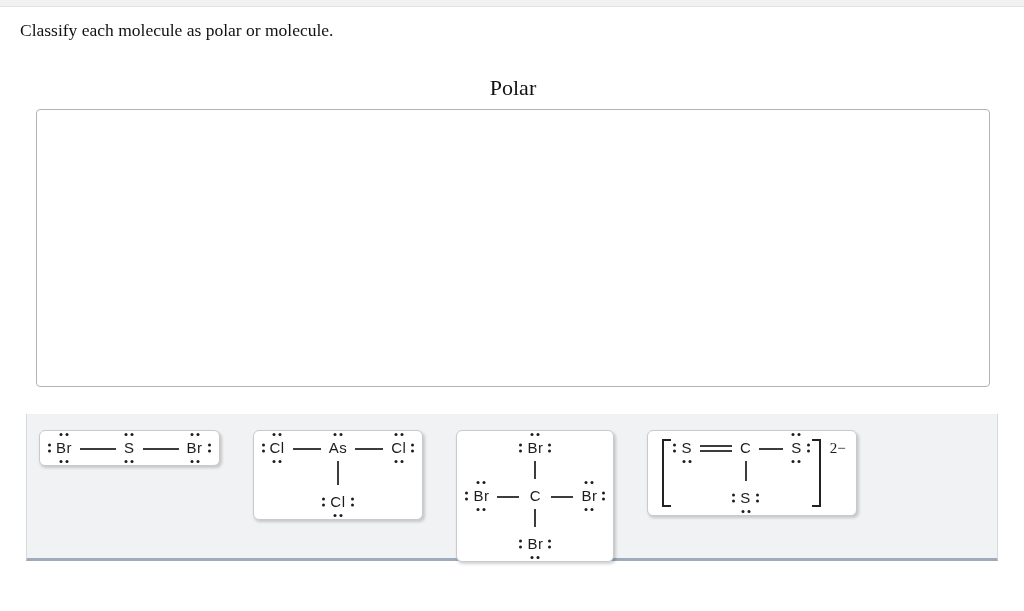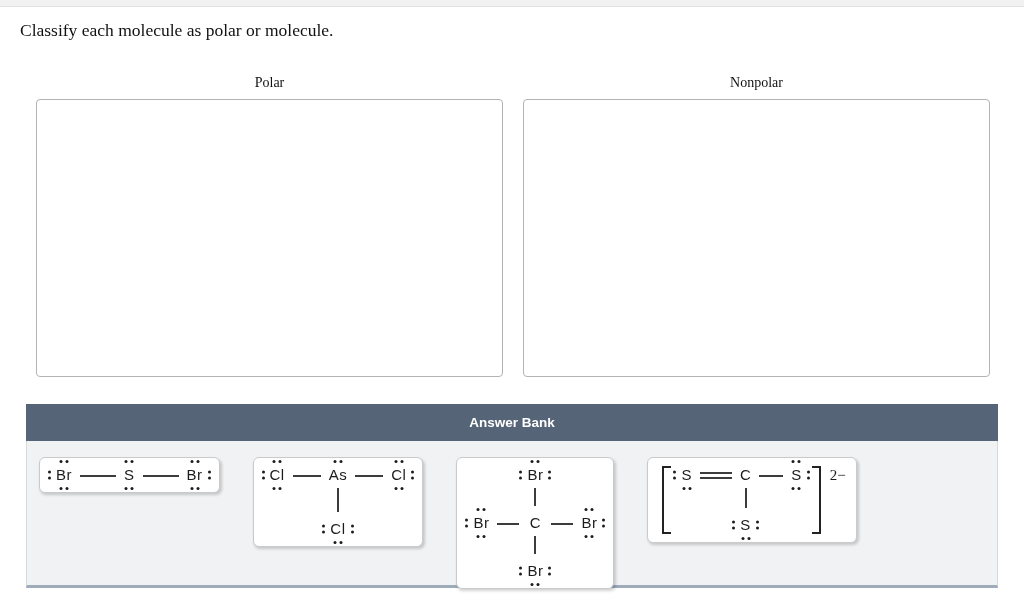--- a/index.html
+++ b/index.html
@@ -5,21 +5,21 @@
   * { box-sizing: border-box; margin: 0; padding: 0; }
   html, body { width: 1024px; height: 611px; background: #fff; overflow: hidden;
                font-family: "Liberation Serif", serif; }
 
   .top-strip { height: 7px; background: #f1f1f1; border-bottom: 1px solid #e2e2e2; }
 
   .question { margin: 13px 20px 0 20px; font-size: 17.5px; color: #111; }
 
   .bins { display: flex; gap: 20px; margin: 34px 34px 0 36px; }
   .bin-col { flex: 1; }
-  .bin-label { text-align: center; font-size: 14px; color: #111; margin-bottom: 8px; }
+  .bin-label { text-align: center; font-size: 22px; color: #111; margin-bottom: 8px; }
   .bin-box { height: 278px; background: #fff; border: 1.5px solid #b3b3b3; border-radius: 4px; }
 
   .bank { margin: 27px 26px 0 26px; }
   .bank-header { height: 37px; line-height: 37px; text-align: center; color: #fff;
                  background: #566478; font-family: "Liberation Sans", sans-serif;
                  font-size: 13.5px; font-weight: 600; }
   .bank-body { height: 147px; background: #f1f2f3;
                border-left: 1px solid #d7dadd; border-right: 1px solid #d7dadd;
                border-bottom: 3px solid #9dabbb;
                padding: 16px 20px 0 12px; display: flex; gap: 33px; align-items: flex-start; }
@@ -64,28 +64,23 @@
 
 <div class="top-strip"></div>
 
 <div class="question">Classify each molecule as polar or molecule.</div>
 
 <div class="bins">
     <div class="bin-col">
       <div class="bin-label">Polar</div>
       <div class="bin-box"></div>
     </div>
-    <div class="bin-col">
-      <div class="bin-label">Nonpolar</div>
-      <div class="bin-box"></div>
-    </div>
   </div>
 
 <div class="bank">
-  <div class="bank-header">Answer Bank</div>
   <div class="bank-body">
       <div class="tile">
         <div class="tile-inner">
           <div class="mol">
             <div class="mrow">
               <div class="mcell c-atom"><span class="atom"><span class="sym">Br</span><span class="lp left">
                     <span class="dot"></span>
                     <span class="dot"></span>
                   </span><span class="lp top">
                     <span class="dot"></span>

